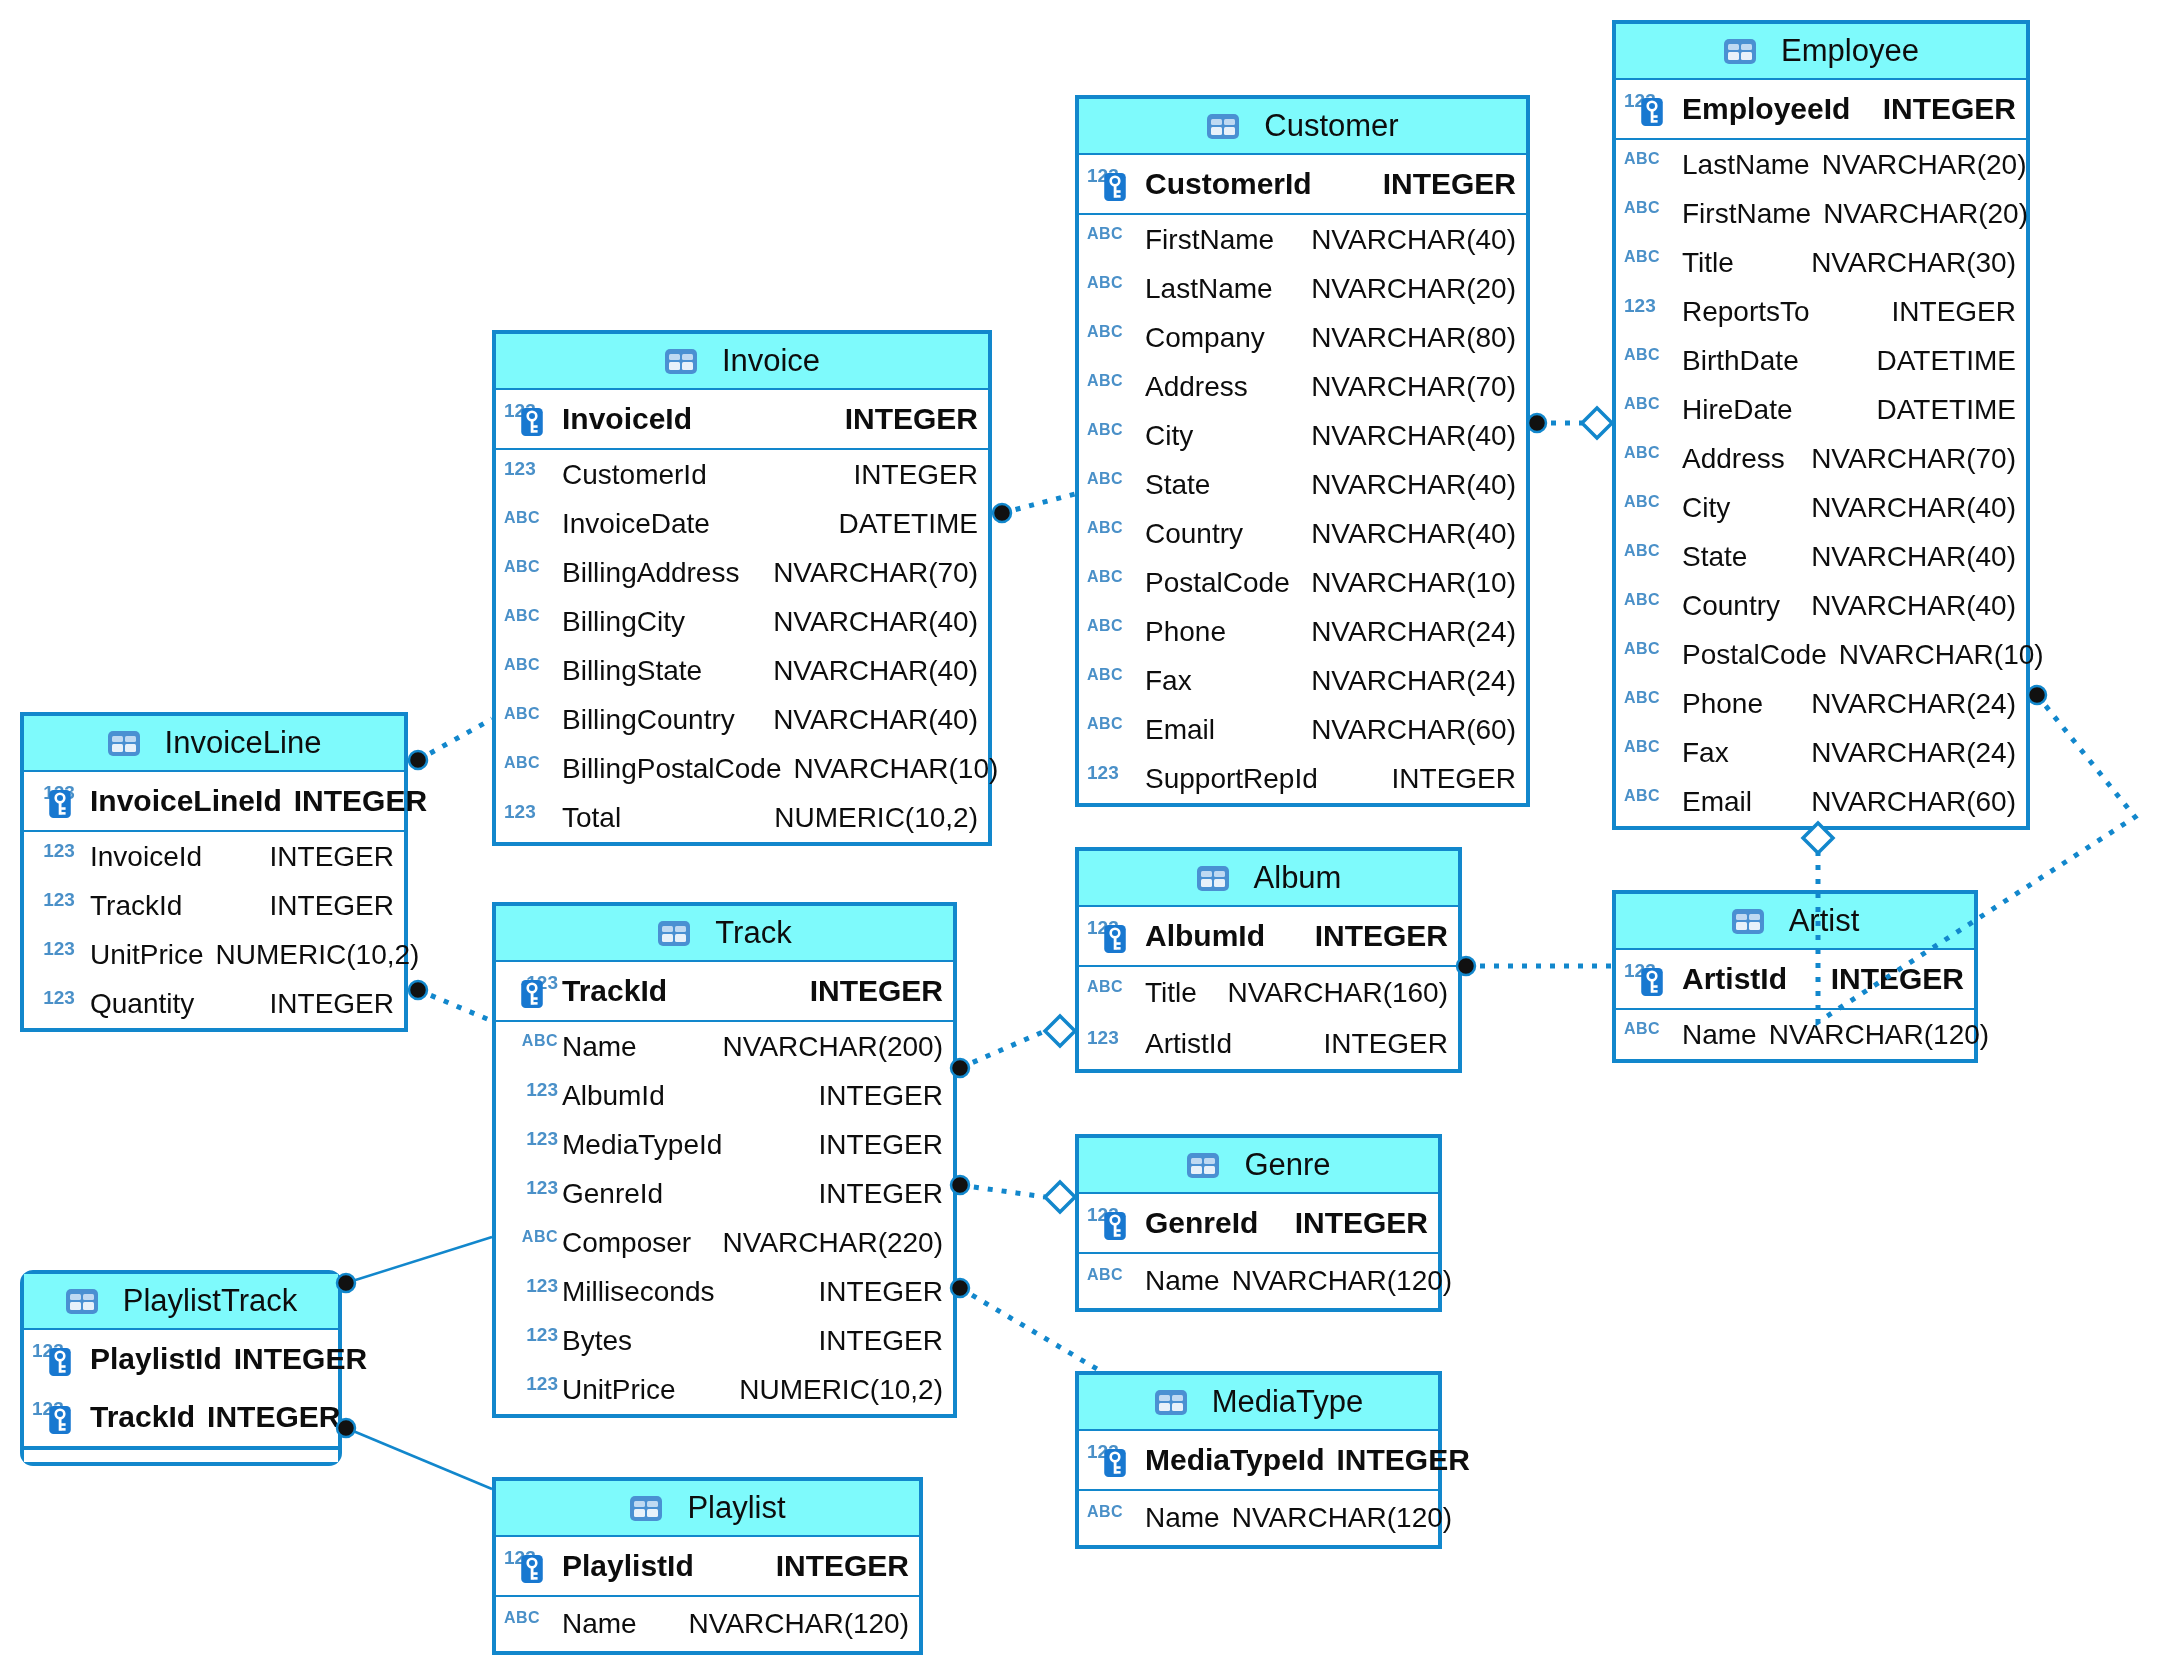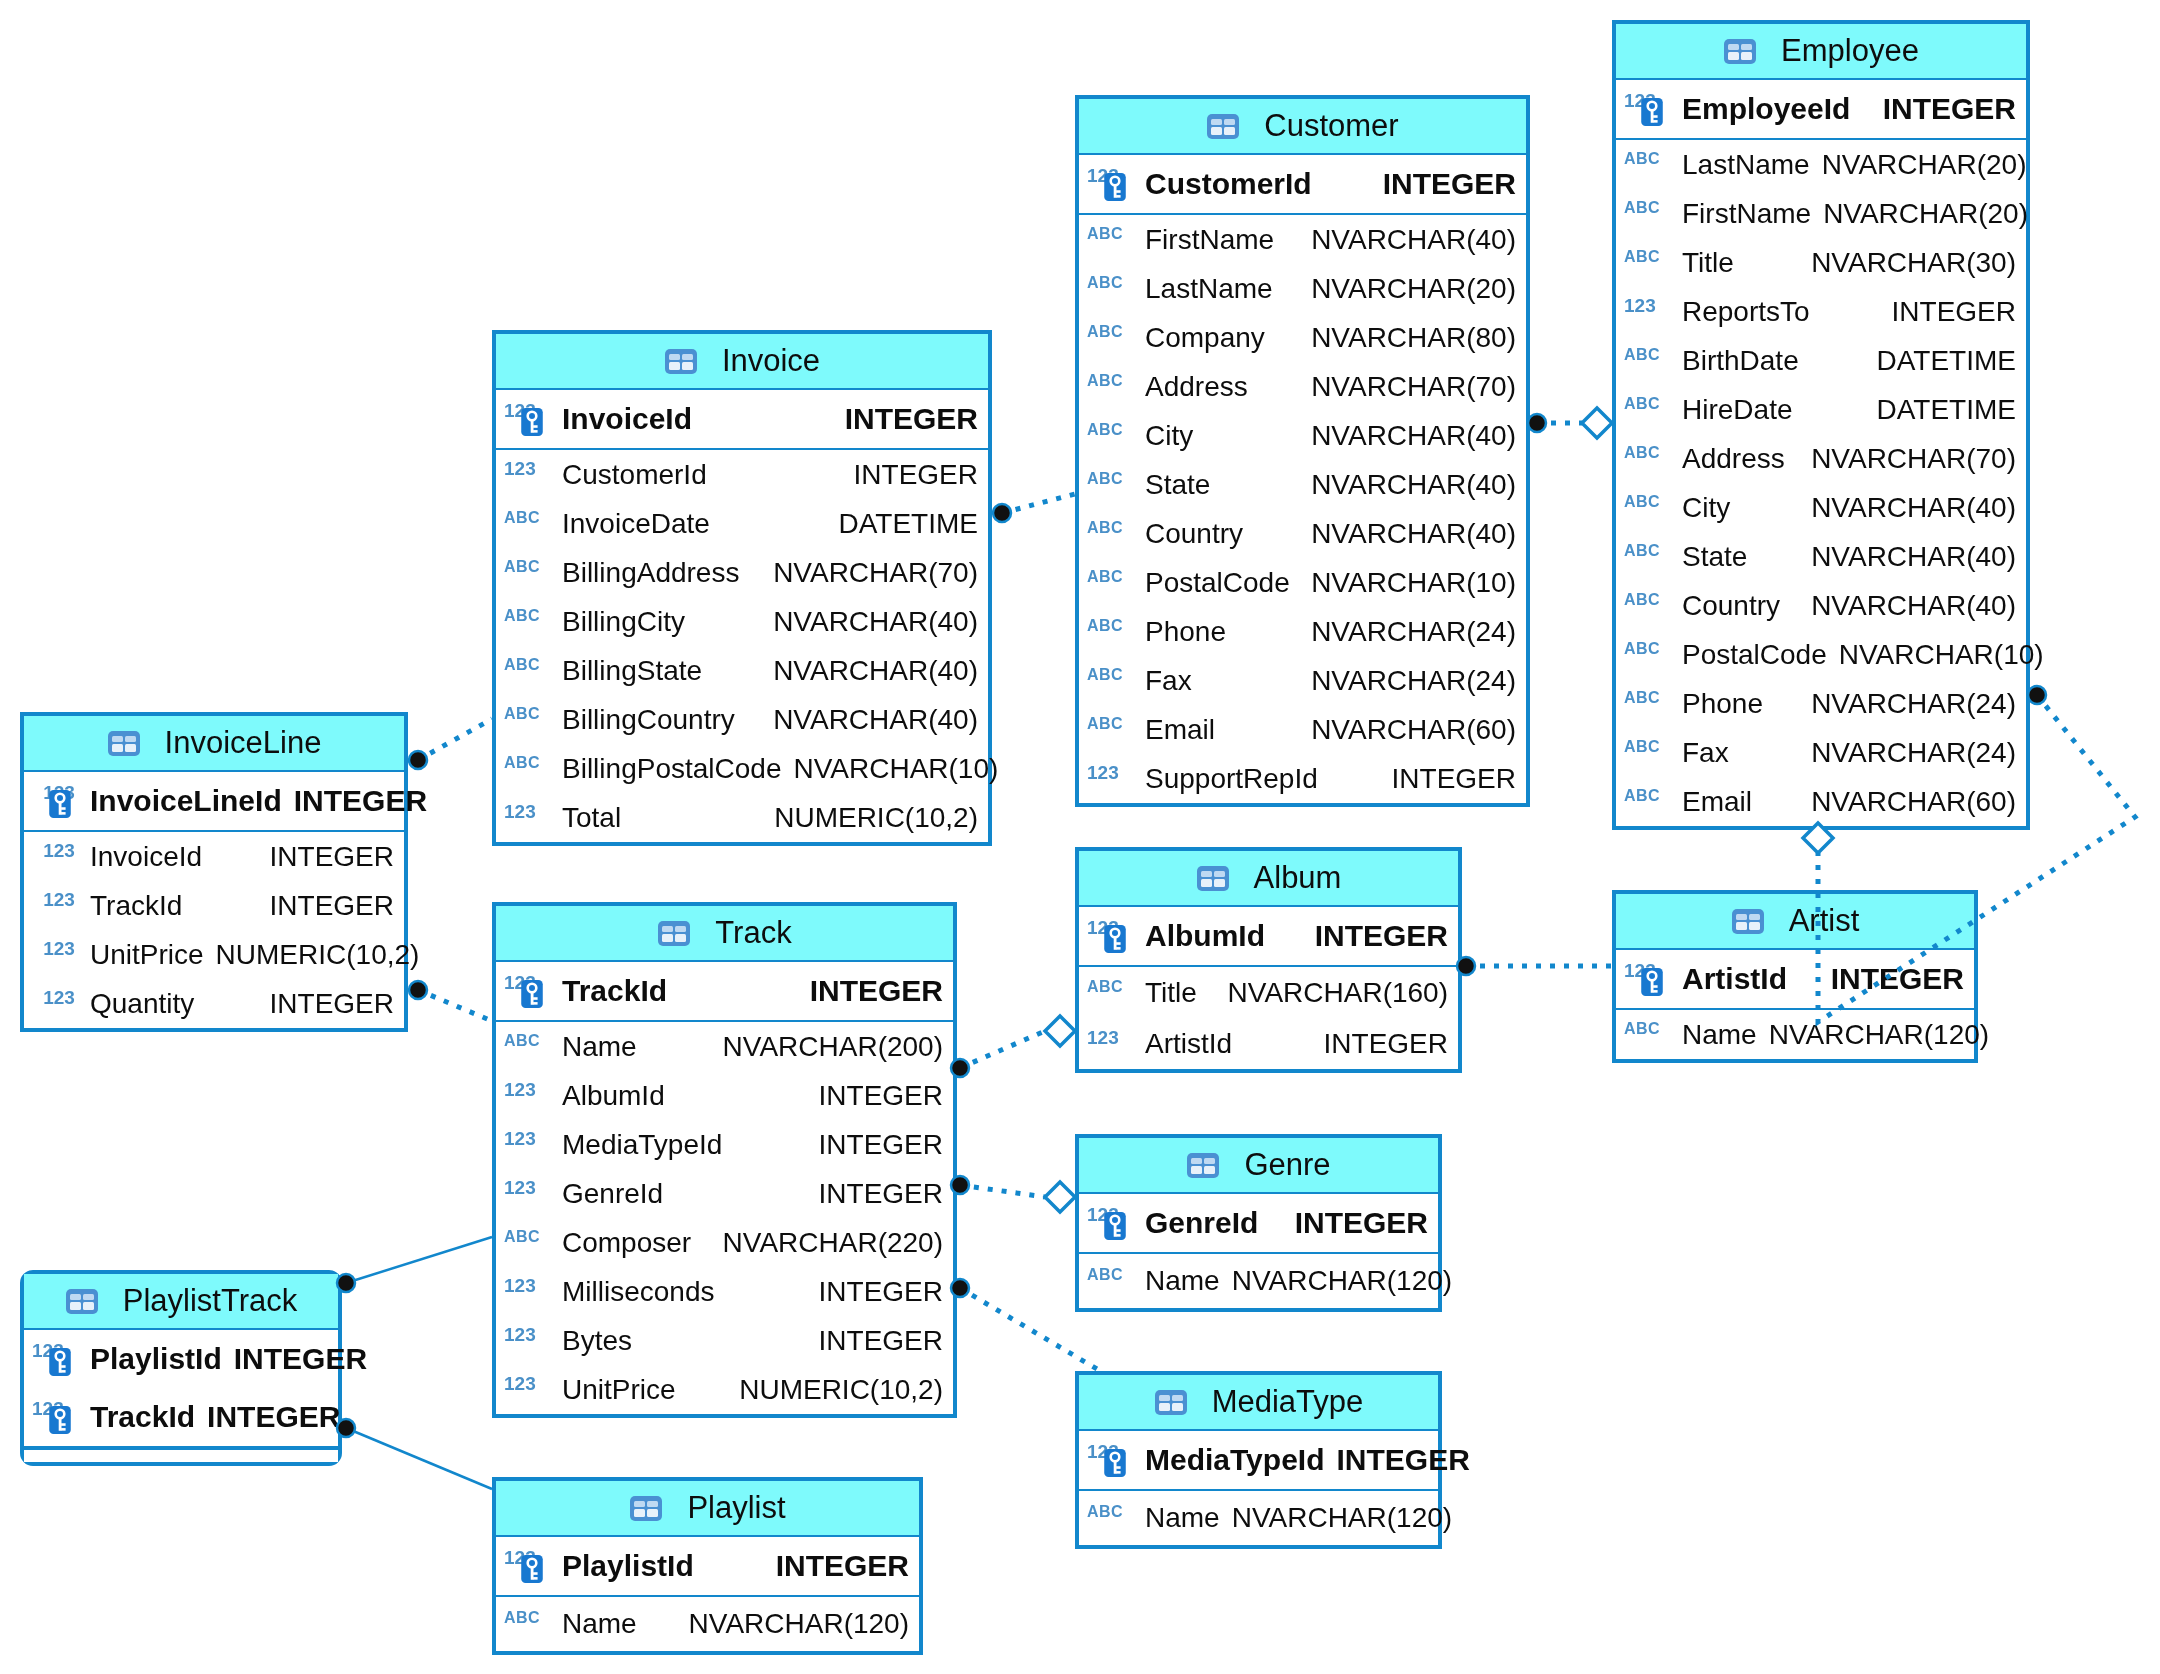--- a/index.html
+++ b/index.html
@@ -378,21 +378,21 @@
           <span class="fname">UnitPrice</span>
           <span class="ftype">NUMERIC(10,2)</span>
         </div>
         <div class="er-row">
           <span class="ficon num">123</span>
           <span class="fname">Quantity</span>
           <span class="ftype">INTEGER</span>
         </div>
       </div>
     </div>
-    <div class="er-table" style="left: 492px; top: 902px; width: 465px;">
+    <div class="er-table" style="left: 492px; top: 902px; width: 465px; text-align: right;">
       <div class="er-header">
         <span class="tbl-icon">
           <svg width="34" height="27" viewBox="0 0 34 27">
             <rect x="1" y="1" width="32" height="25" rx="5" fill="#4A90D2"></rect>
             <rect x="5" y="6" width="11" height="6" rx="1.5" fill="#BFD9F2"></rect>
             <rect x="18" y="6" width="11" height="6" rx="1.5" fill="#BFD9F2"></rect>
             <rect x="5" y="14" width="11" height="8" rx="1.5" fill="#E8F1FA"></rect>
             <rect x="18" y="14" width="11" height="8" rx="1.5" fill="#E8F1FA"></rect>
           </svg>
         </span>

